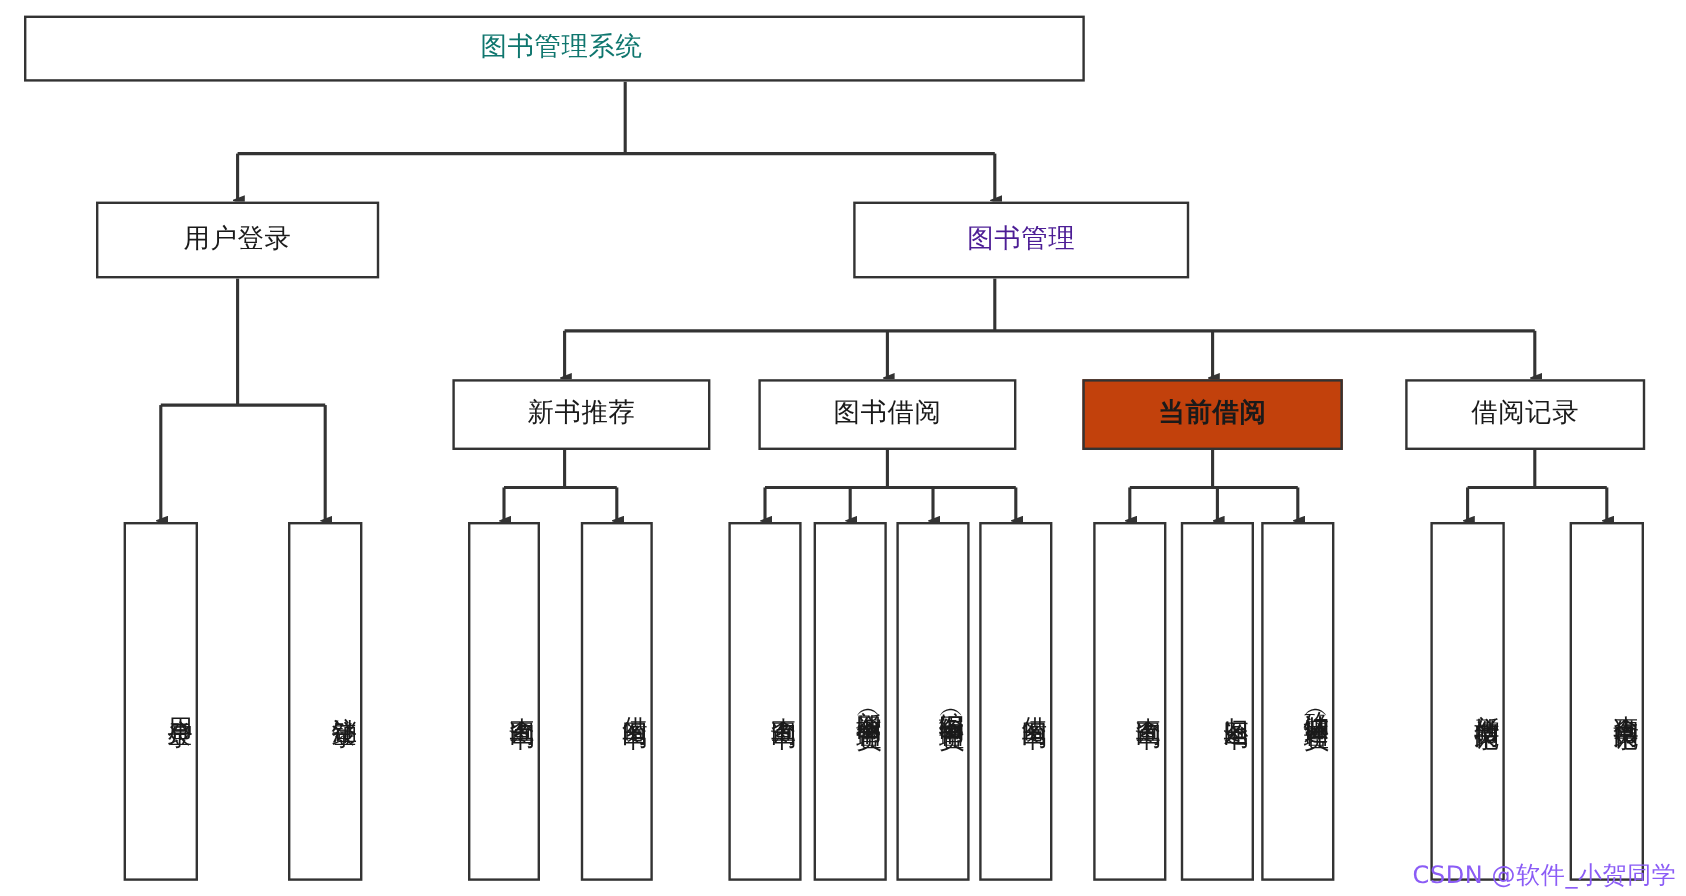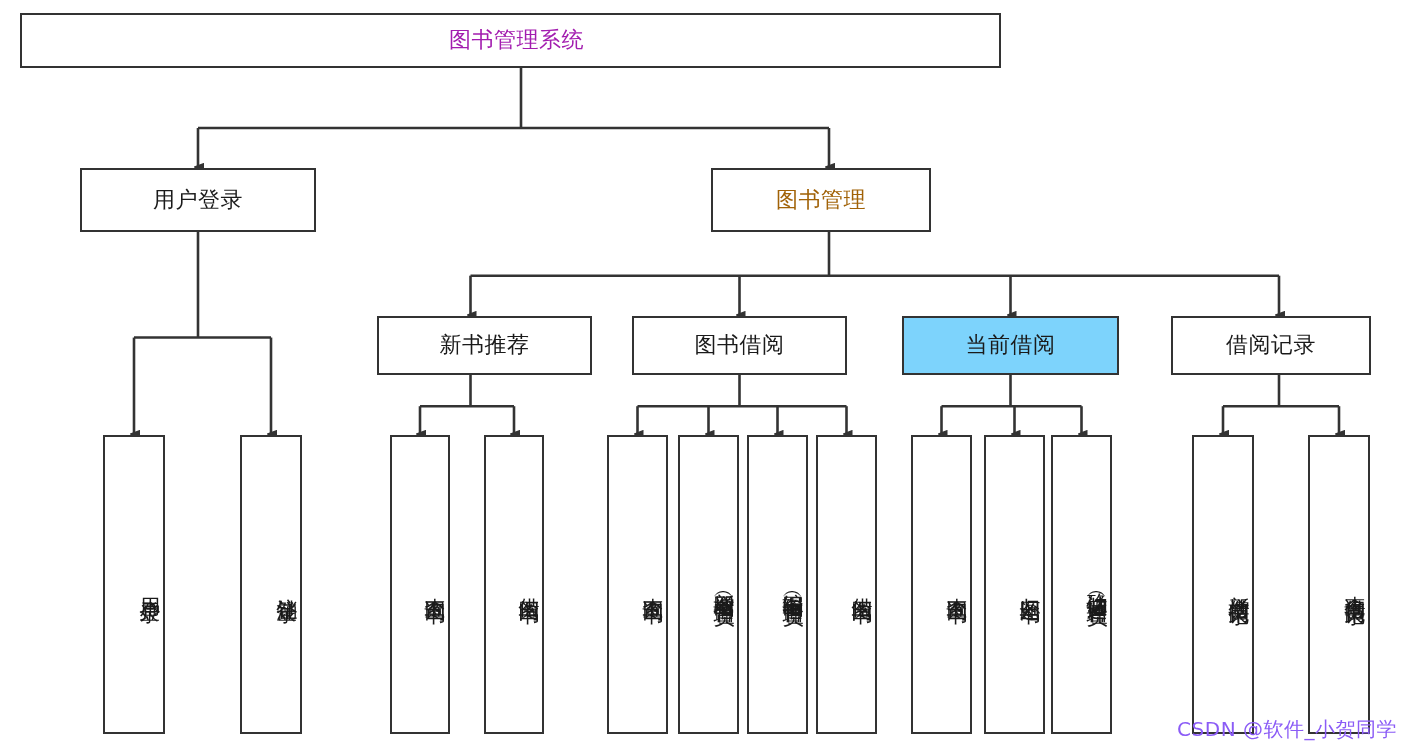--- a/index.html
+++ b/index.html
@@ -109,36 +109,36 @@
         <path d="M1014.5,406.2 L1014.5,434" marker-end="url(#arrowhead)"></path>
         <path d="M1081.5,406.2 L1081.5,434" marker-end="url(#arrowhead)"></path>
         <path d="M1279,375 L1279,406.2"></path>
         <path d="M1223,406.2 L1339,406.2"></path>
         <path d="M1223,406.2 L1223,434" marker-end="url(#arrowhead)"></path>
         <path d="M1339,406.2 L1339,434" marker-end="url(#arrowhead)"></path>
       </g>
   </svg>
 
   <div id="nodes-layer">
-      <div class="node node-h" style="left: 20px; top: 13px; width: 981px; height: 55px; border-color: rgb(51, 51, 51); background: rgb(255, 255, 255); color: #a21caf; padding-left: 12px;">
+      <div class="node node-h" style="left: 20px; top: 13px; width: 884px; height: 55px; border-color: rgb(51, 51, 51); background: rgb(255, 255, 255); color: #0f766e; padding-left: 12px;">
         <span class="hlabel">图书管理系统</span>
       </div>
       <div class="node node-h" style="left: 80px; top: 168px; width: 236px; height: 64px; border-color: rgb(51, 51, 51); background: rgb(255, 255, 255); color: rgb(26, 26, 26);">
         <span class="hlabel">用户登录</span>
       </div>
-      <div class="node node-h" style="left: 711px; top: 168px; width: 220px; height: 64px; border-color: rgb(51, 51, 51); background: rgb(255, 255, 255); color: #a16207;">
+      <div class="node node-h" style="left: 711px; top: 168px; width: 280px; height: 64px; border-color: rgb(51, 51, 51); background: rgb(255, 255, 255); color: #4c1d95;">
         <span class="hlabel">图书管理</span>
       </div>
       <div class="node node-h" style="left: 377px; top: 316px; width: 215px; height: 59px; border-color: rgb(51, 51, 51); background: rgb(255, 255, 255); color: rgb(26, 26, 26);">
         <span class="hlabel">新书推荐</span>
       </div>
       <div class="node node-h" style="left: 632px; top: 316px; width: 215px; height: 59px; border-color: rgb(51, 51, 51); background: rgb(255, 255, 255); color: rgb(26, 26, 26); align-items: center;">
         <span class="hlabel">图书借阅</span>
       </div>
-      <div class="node node-h" style="left: 902px; top: 316px; width: 217px; height: 59px; border-color: rgb(51, 51, 51); background: #7dd3fc; color: rgb(26, 26, 26);">
+      <div class="node node-h" style="left: 902px; top: 316px; width: 217px; height: 59px; border-color: rgb(51, 51, 51); background: #c2410c; color: rgb(26, 26, 26); font-weight: bold;">
         <span class="hlabel">当前借阅</span>
       </div>
       <div class="node node-h" style="left: 1171px; top: 316px; width: 200px; height: 59px; border-color: rgb(51, 51, 51); background: rgb(255, 255, 255); color: rgb(26, 26, 26);">
         <span class="hlabel">借阅记录</span>
       </div>
       <div class="node node-v" style="left: 103px; top: 435px; width: 62px; height: 299px; border-color: rgb(51, 51, 51); background: rgb(255, 255, 255); color: rgb(26, 26, 26);">
         <span class="vlabel">用户登录</span>
       </div>
       <div class="node node-v" style="left: 240px; top: 435px; width: 62px; height: 299px; border-color: rgb(51, 51, 51); background: rgb(255, 255, 255); color: rgb(26, 26, 26);">
         <span class="vlabel">注销登录</span>

